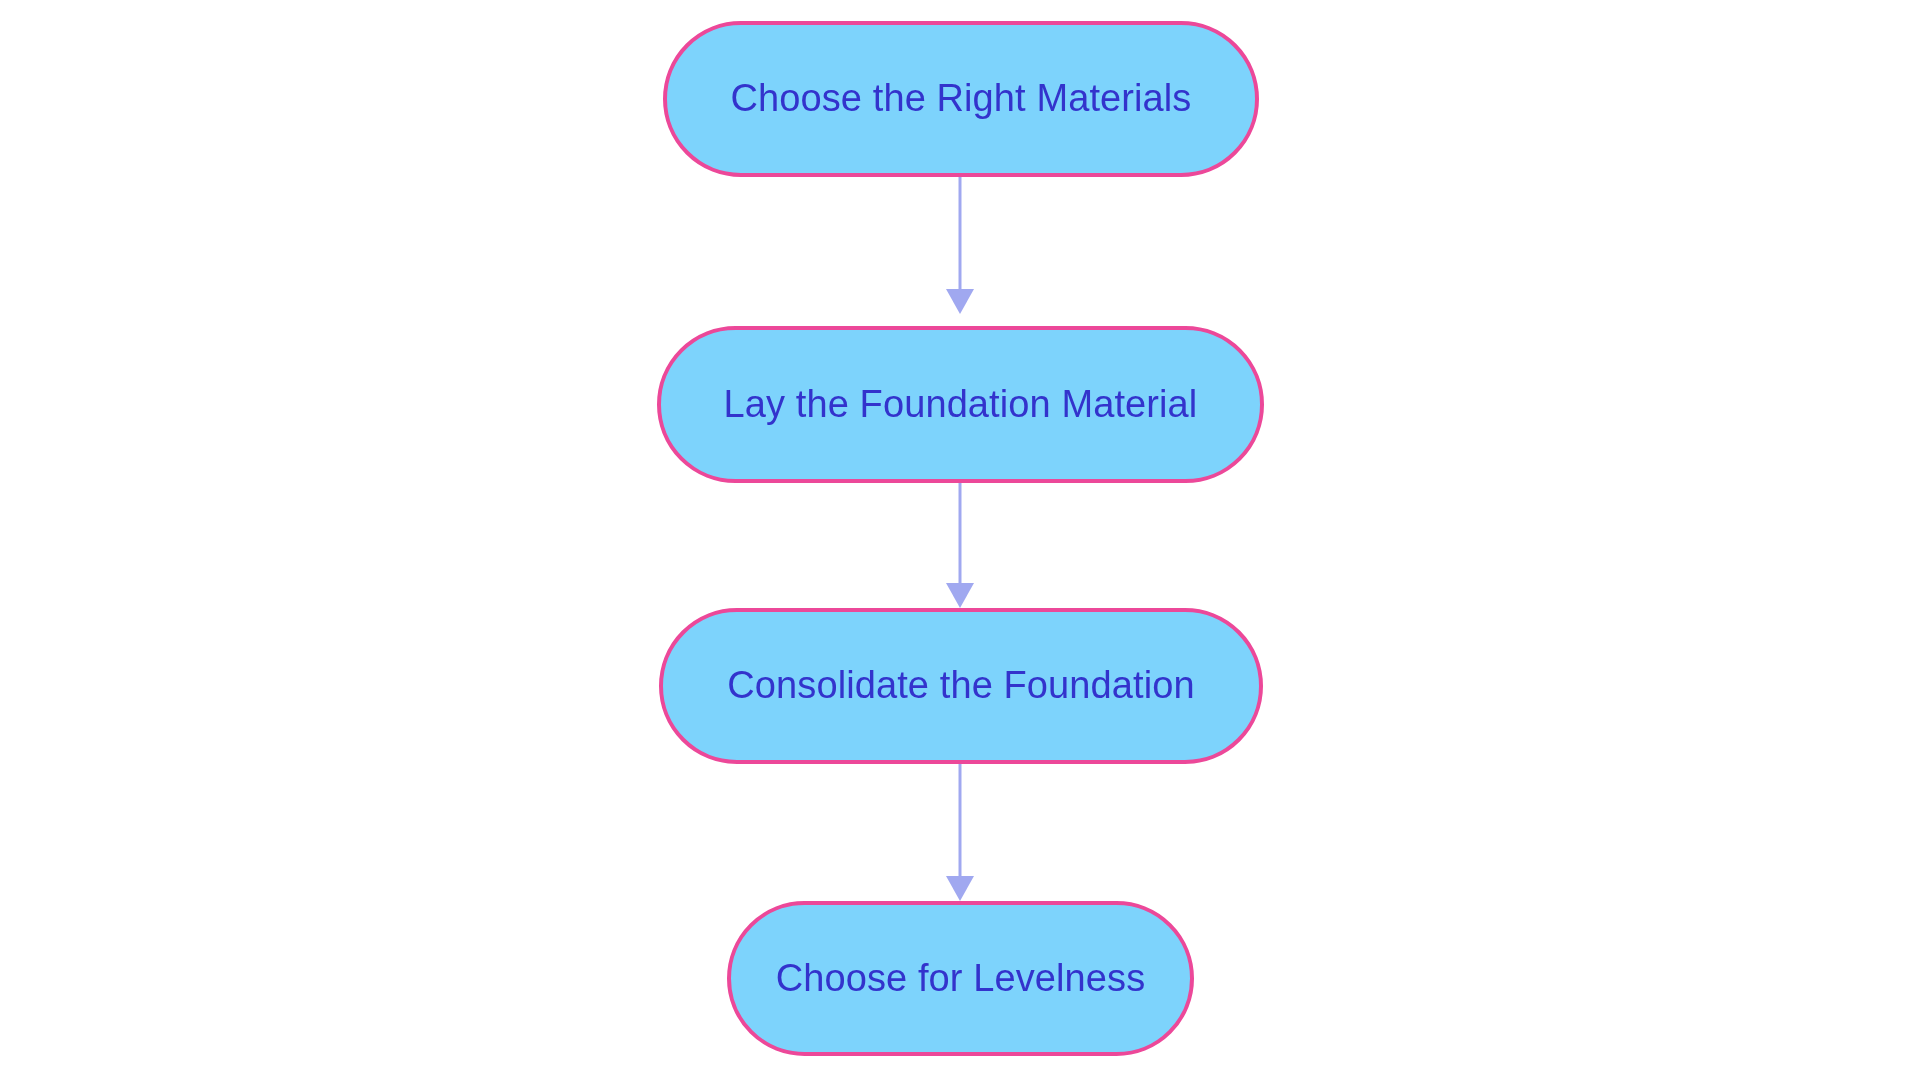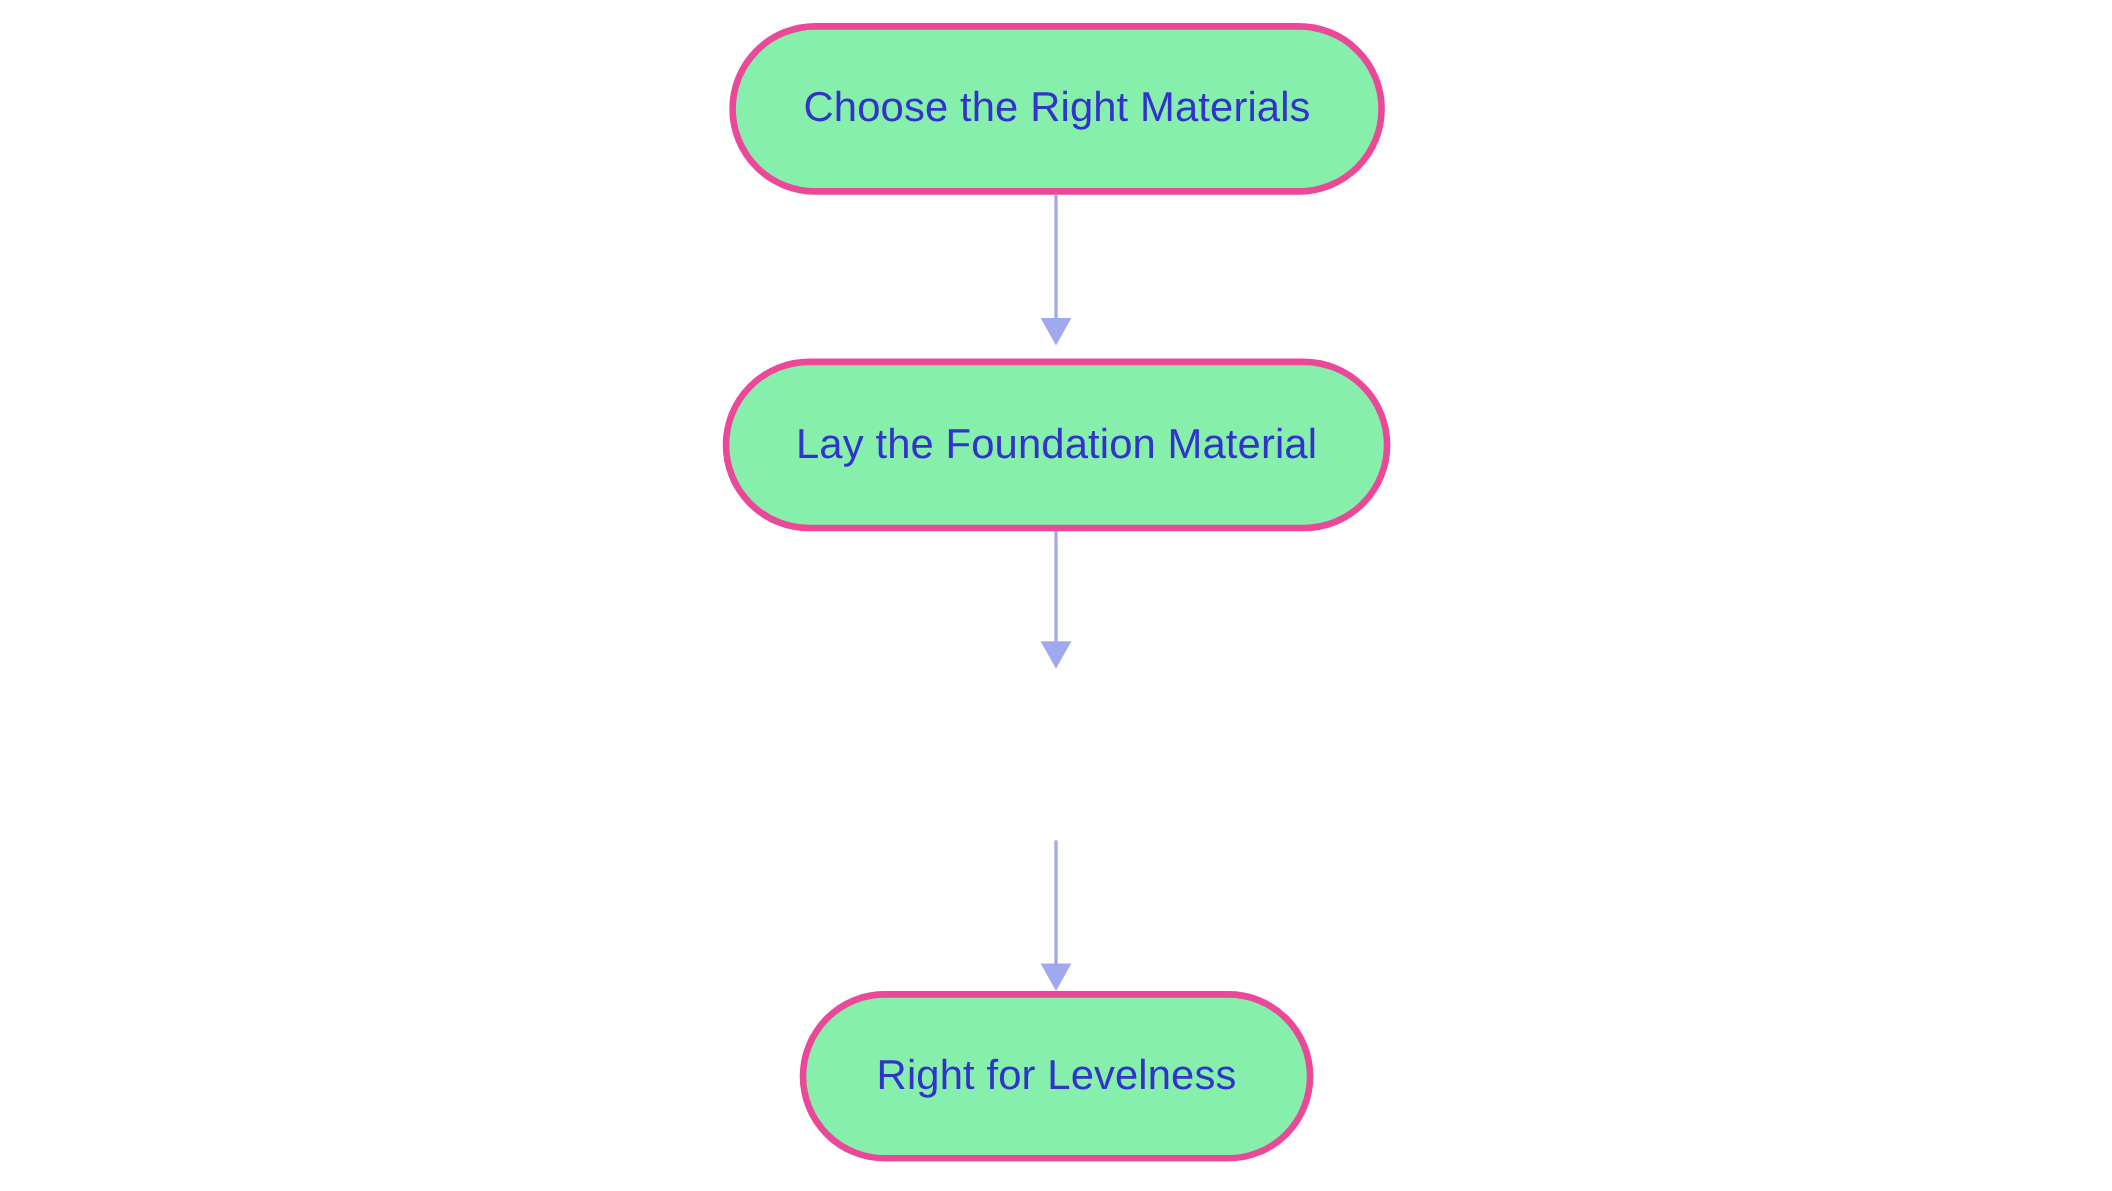--- a/index.html
+++ b/index.html
@@ -19,22 +19,22 @@
     position: relative;
     width: 1920px;
     height: 1083px;
     background: #ffffff;
   }
 
   
   .node {
     position: absolute;
     box-sizing: border-box;
-    background: #86efac;
-    border: 6px solid #ec4899;
+    background: #7dd3fc;
+    border: 4px solid #ec4899;
     border-radius: 999px;
     display: flex;
     align-items: center;
     justify-content: center;
     text-align: left;
   }
   .node-label {
     color: #3333cc;
     font-family: "Liberation Sans", "DejaVu Sans", sans-serif;
     font-size: 38px;
@@ -94,18 +94,21 @@
   </svg>
 
   <div class="node" id="node-0">
     <span class="node-label">Choose the Right Materials</span>
   </div>
 
   <div class="node" id="node-1">
     <span class="node-label">Lay the Foundation Material</span>
   </div>
 
+  <div class="node" id="node-2">
+    <span class="node-label">Consolidate the Foundation</span>
+  </div>
 
   <div class="node" id="node-3">
-    <span class="node-label">Right for Levelness</span>
+    <span class="node-label">Choose for Levelness</span>
   </div>
 
 </div>
 
 </body></html>

